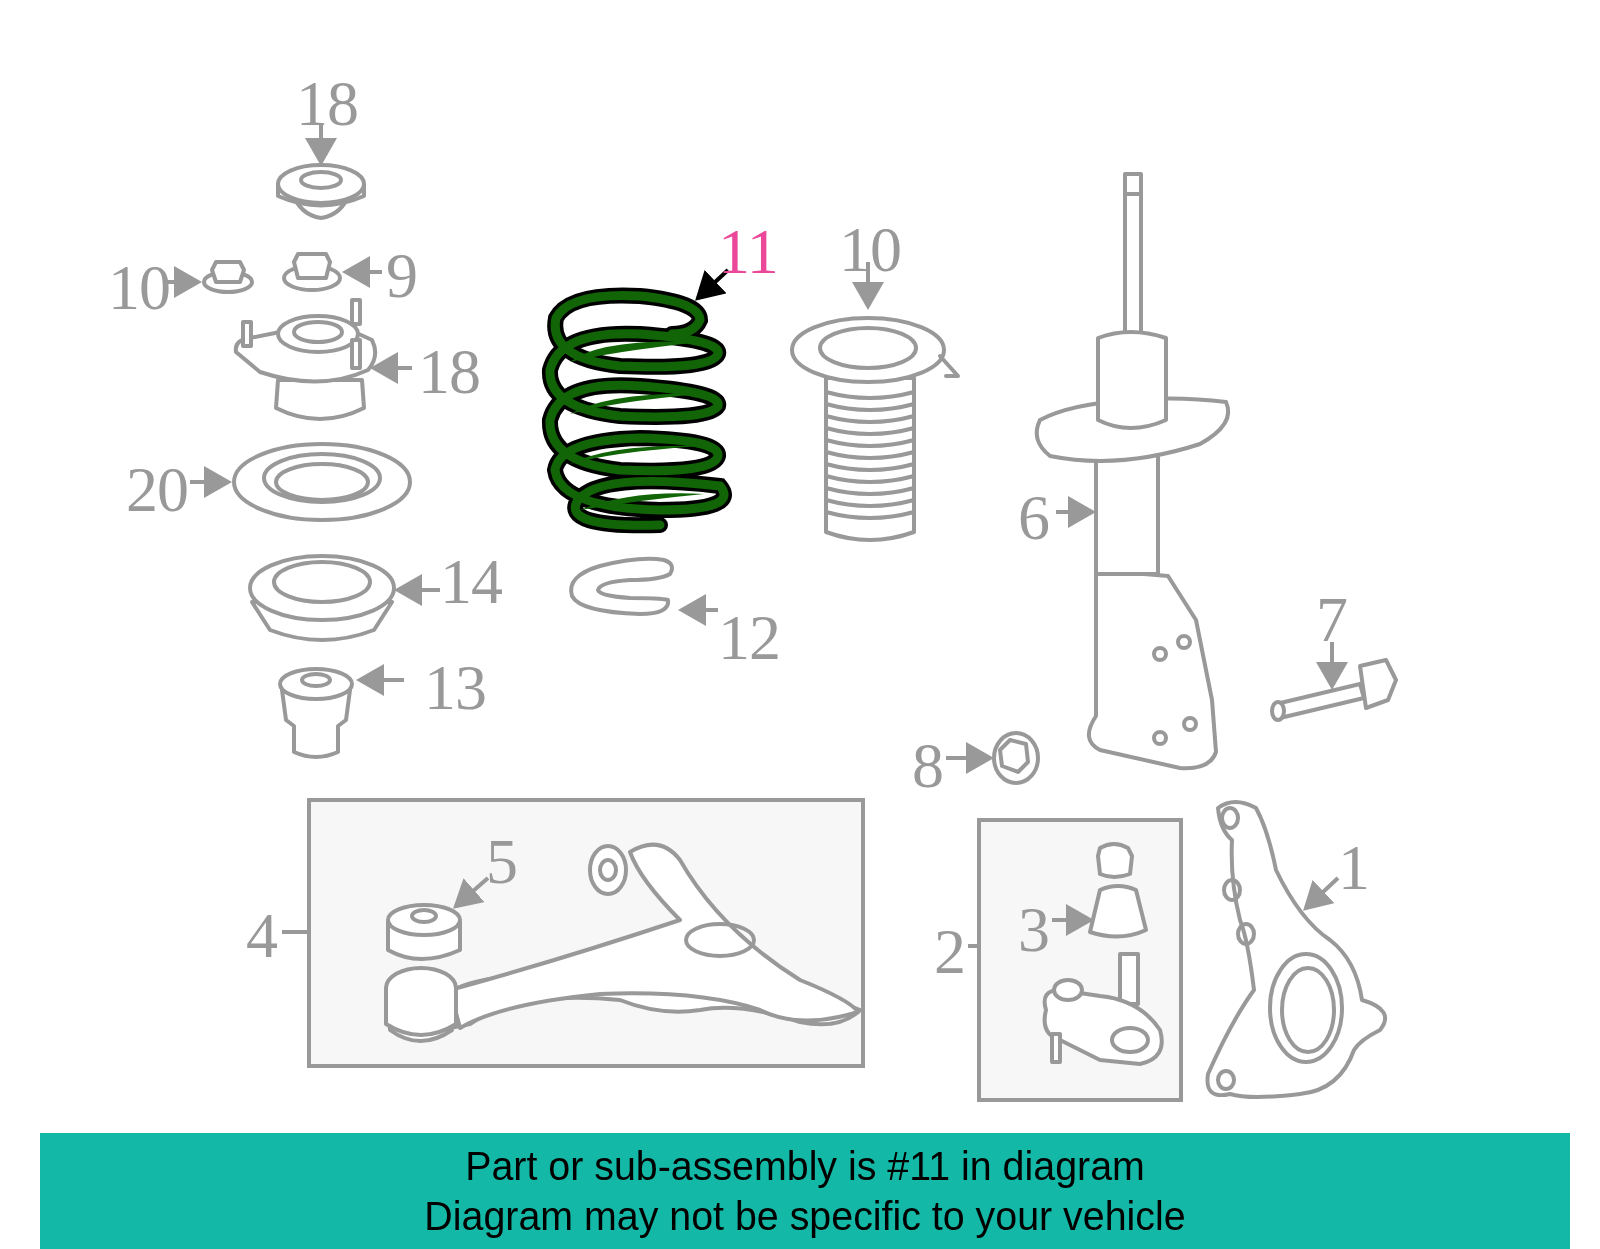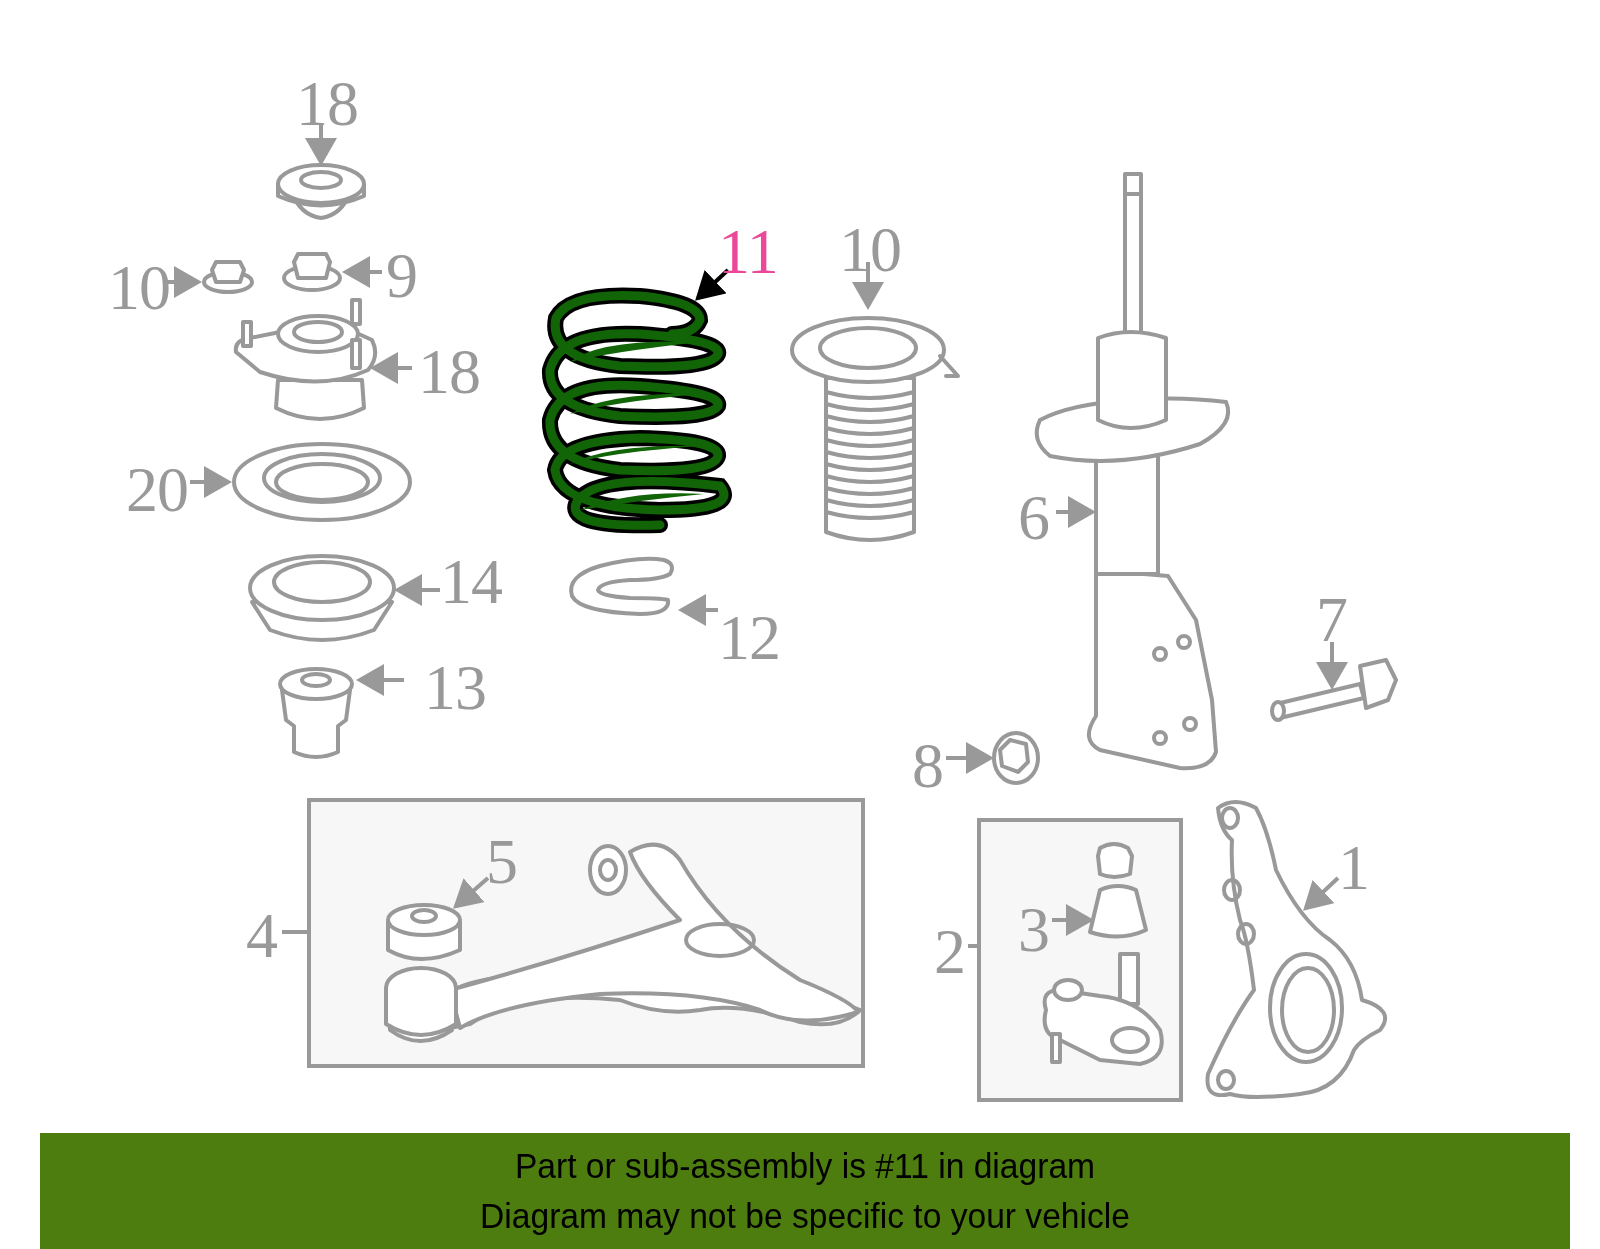--- a/index.html
+++ b/index.html
@@ -3,22 +3,22 @@
 <meta charset="utf-8">
 <style>
   html, body { margin: 0; padding: 0; background: #ffffff; }
   body { width: 1600px; height: 1249px; position: relative; overflow: hidden;
          font-family: "Liberation Sans", sans-serif; }
   #diagram { position: absolute; left: 0; top: 0; width: 1600px; height: 1249px; }
   .lbl { position: absolute; font-family: Liberation Serif, serif;
          font-size: 64px; line-height: 1; color: #999999; letter-spacing: -1px; }
   .lbl.hl { color: #ec4899; }
   .banner { position: absolute; left: 40px; top: 1133px; width: 1530px; height: 116px;
-            background: #4d7c0f; text-align: center; color: #000;
-            font-family: "Liberation Sans", sans-serif; font-size: 35px; line-height: 50px;
+            background: #14b8a6; text-align: center; color: #000;
+            font-family: "Liberation Sans", sans-serif; font-size: 41px; line-height: 50px;
             padding-top: 8px; box-sizing: border-box; }
   .banner div { transform: scaleX(0.96); }
   svg .g { fill: none; stroke: #999; stroke-width: 4; stroke-linejoin: round; stroke-linecap: round; }
   svg .gf { fill: #fff; stroke: #999; stroke-width: 4; stroke-linejoin: round; }
   svg .box { fill: #f7f7f7; stroke: #999; stroke-width: 4; }
   svg .arr { stroke: #999; stroke-width: 4; fill: none; }
   svg .sp { fill: none; stroke: #000; stroke-width: 16; stroke-linecap: round; }
   svg .spi { fill: none; stroke: #116506; stroke-width: 9; stroke-linecap: round; }
 </style>
 </head>

